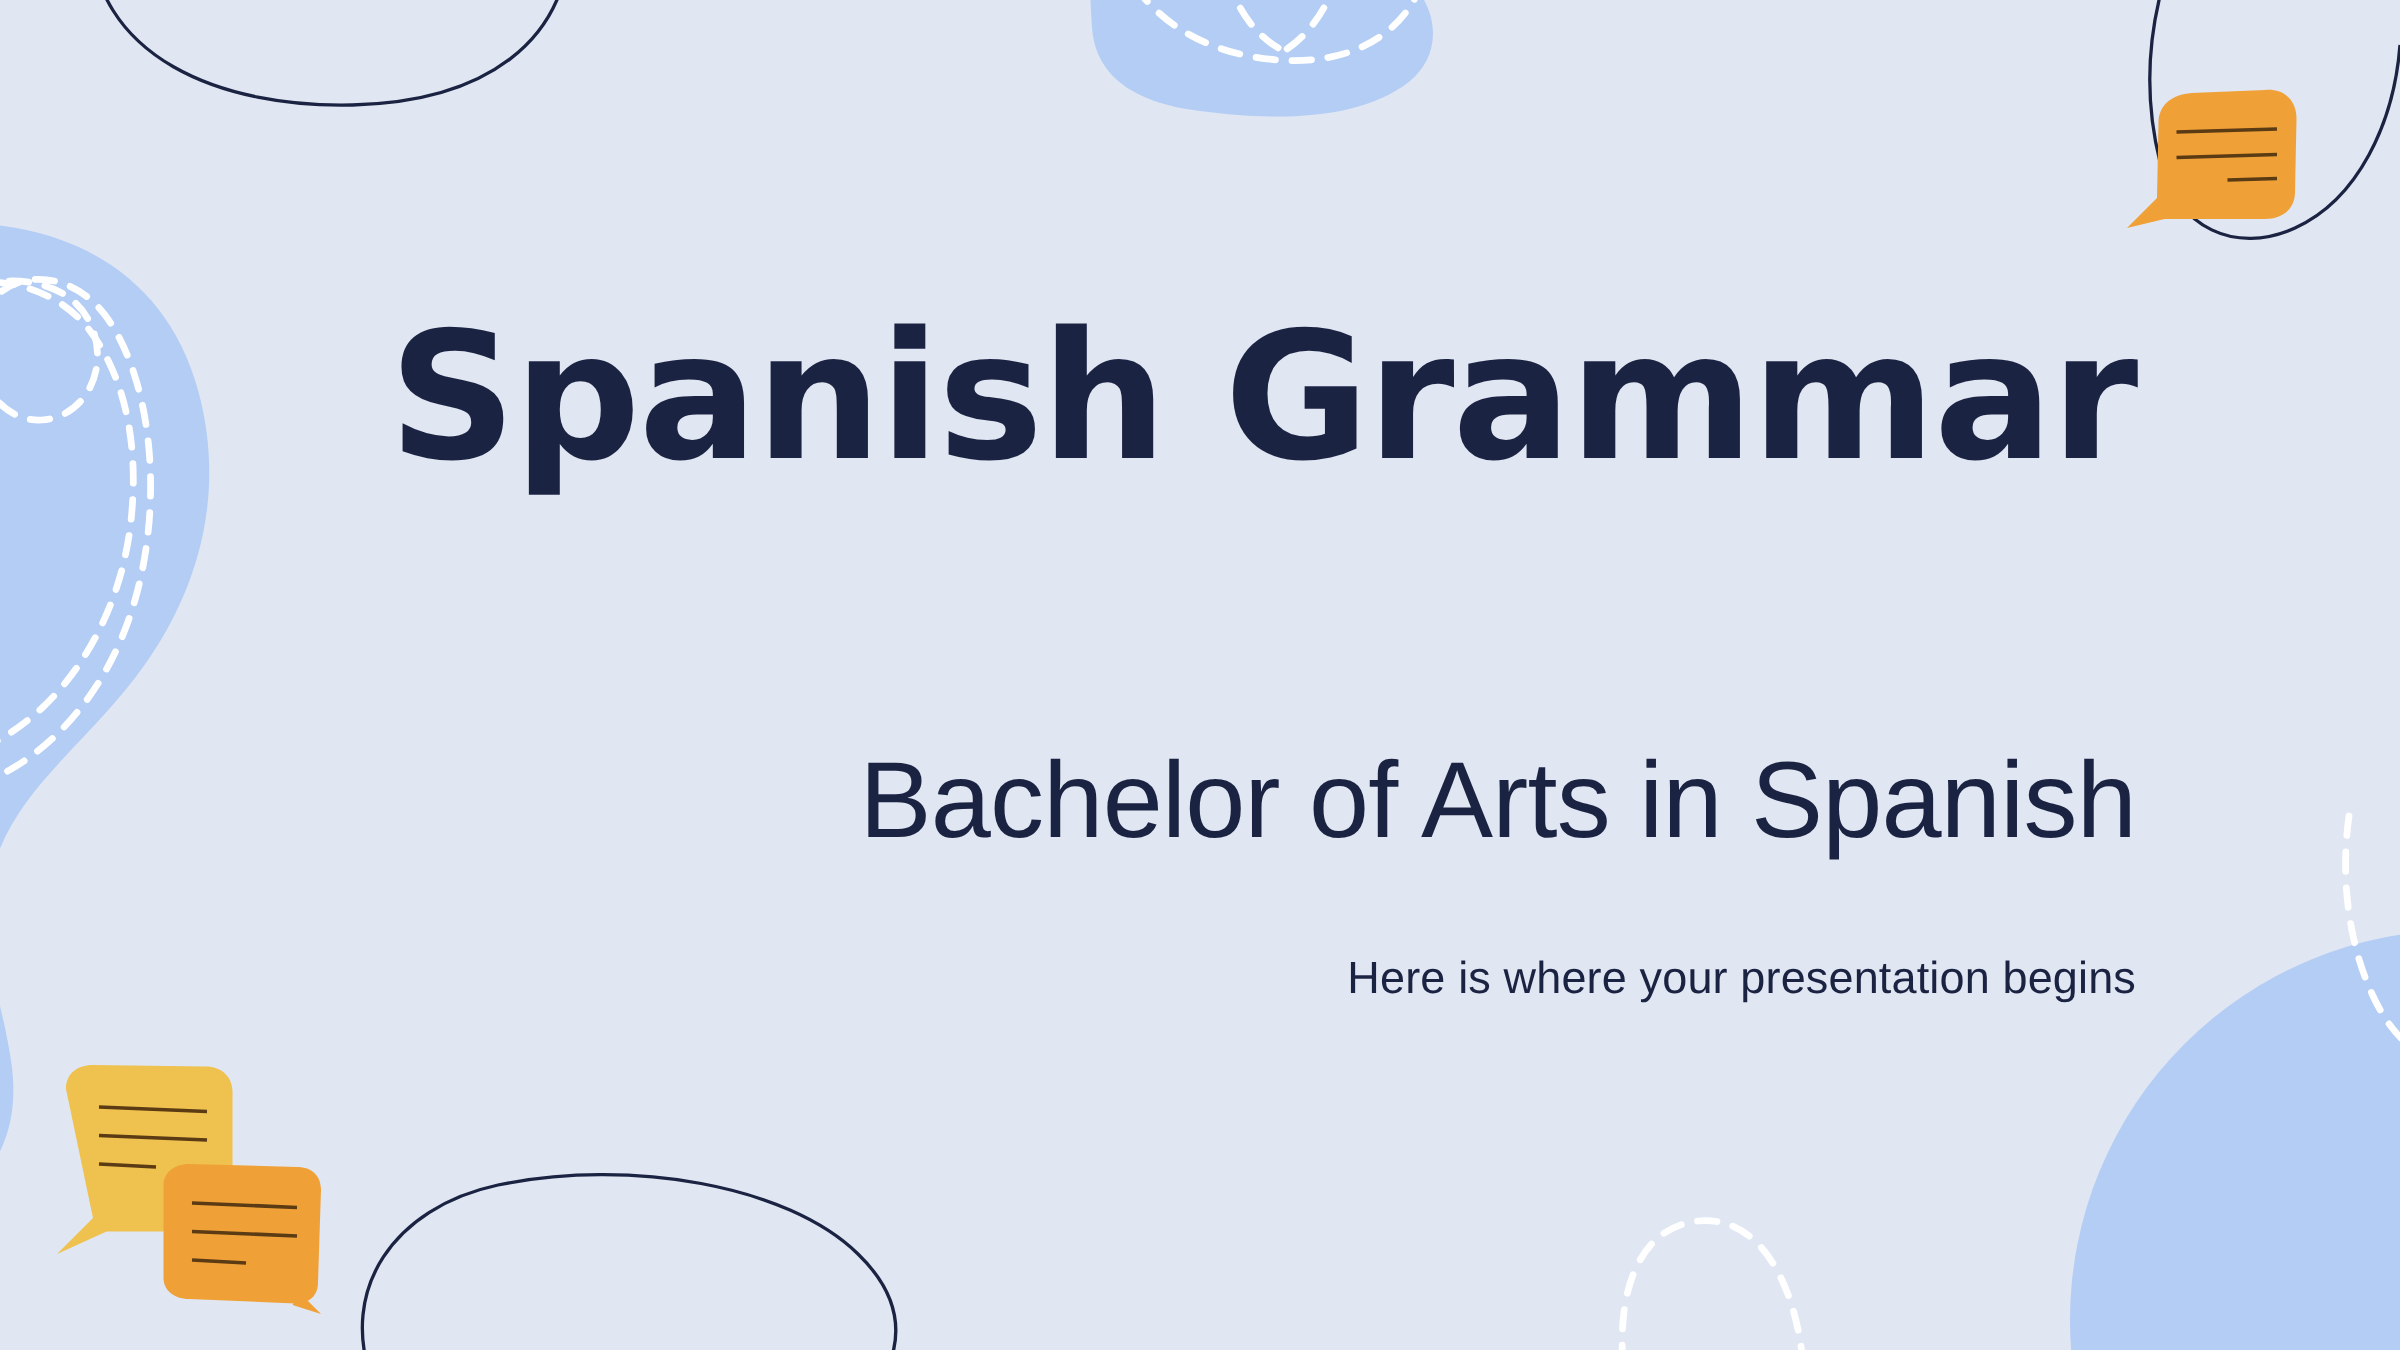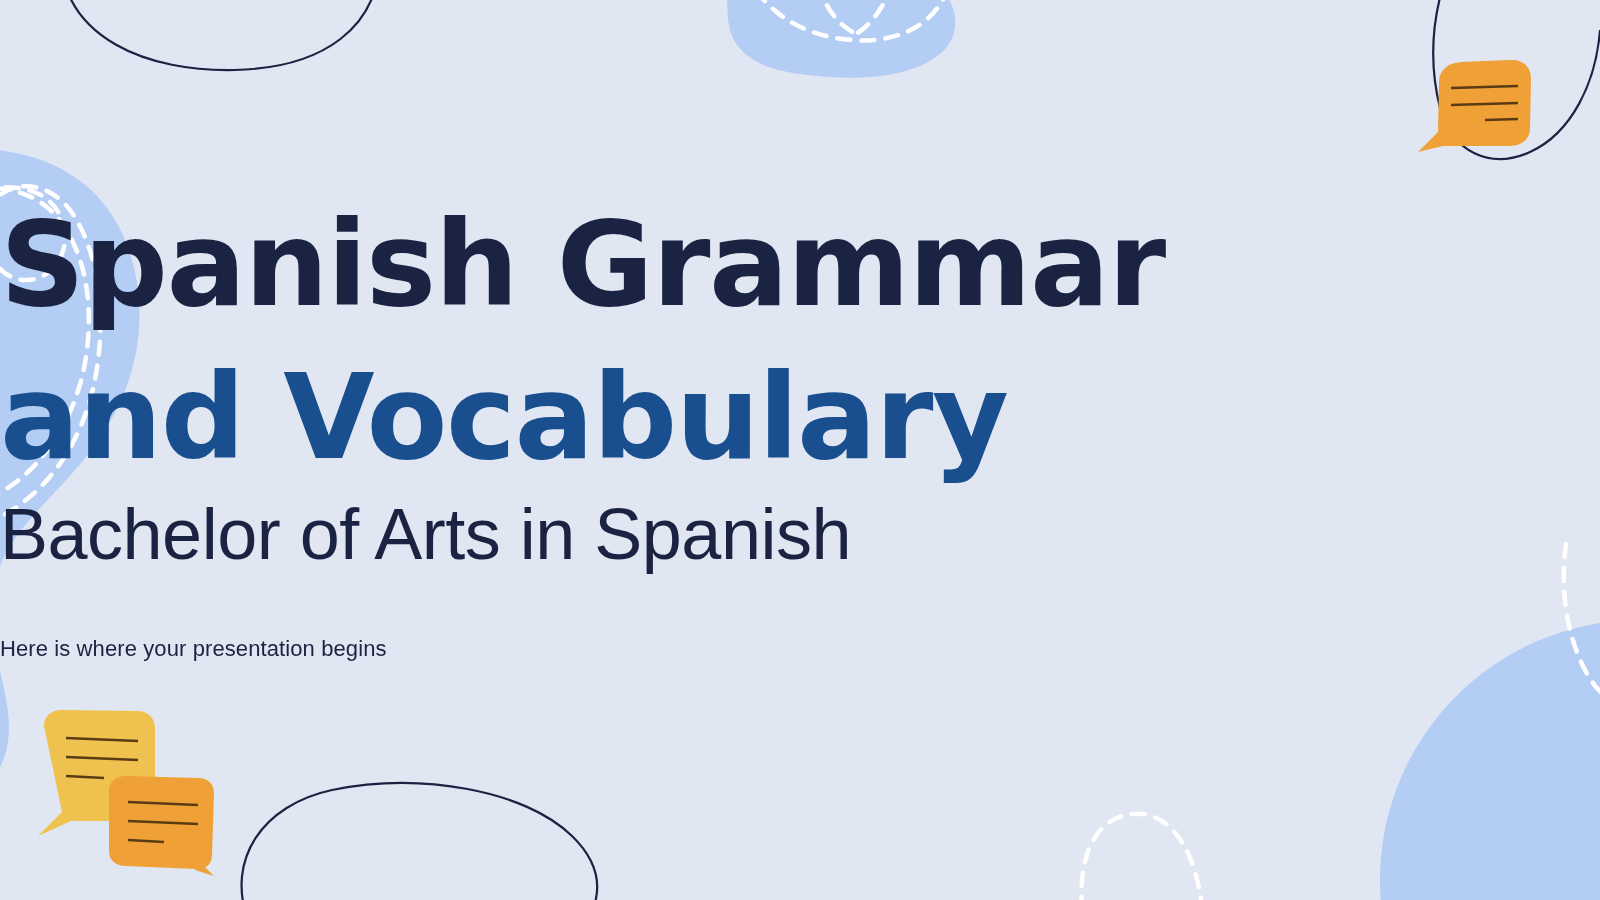--- a/index.html
+++ b/index.html
@@ -32,21 +32,21 @@
   .text-block {
     position: absolute;
     left: 0;
     top: 0;
     width: 1424px;
     height: 900px;
     display: flex;
     flex-direction: column;
     align-items: center;
     justify-content: flex-start;
-    text-align: left;
+    text-align: right;
   }
 
   .title-line-1 {
     position: absolute;
     top: 205px;
     left: 0;
     right: 0;
     color: #1B2342;
     font-weight: 700;
     font-size: 118px;
@@ -81,21 +81,21 @@
     font-family: Liberation Sans, sans-serif;
   }
 
   .tagline {
     position: absolute;
     top: 638px;
     left: 0;
     right: 0;
     color: #1B2342;
     font-weight: 400;
-    font-size: 22px;
+    font-size: 30px;
     line-height: 1.0;
     letter-spacing: 0.1px;
     font-family: "Liberation Sans", sans-serif;
   }
 </style>
 </head>
 <body>
 
 <div id="slide">
 
@@ -209,21 +209,20 @@
       <line x1="128" y1="821" x2="198" y2="824" stroke="#5B3B14" stroke-width="2.4"></line>
       <line x1="128" y1="840" x2="164" y2="842" stroke="#5B3B14" stroke-width="2.4"></line>
     </g>
 
   </svg>
 
   <div class="text-block">
 
     <div class="title-line-1">Spanish Grammar</div>
 
-    <div class="title-line-2">and Vocabulary</div>
 
     <div class="subtitle">Bachelor of Arts in Spanish</div>
 
     <div class="tagline">Here is where your presentation begins</div>
 
   </div>
 
 </div>
 
 </body></html>

